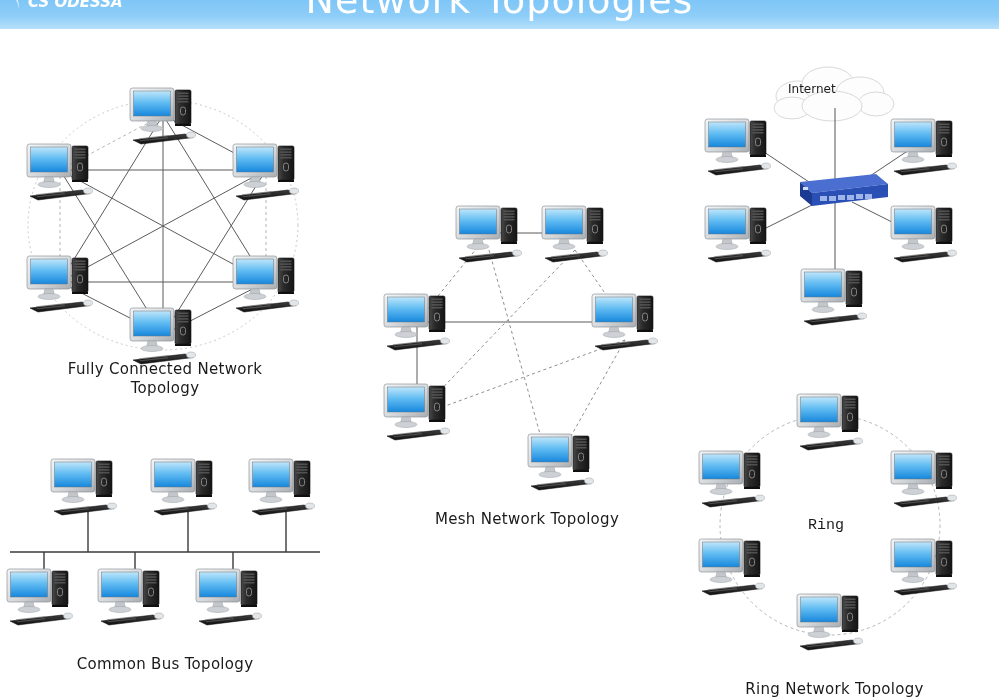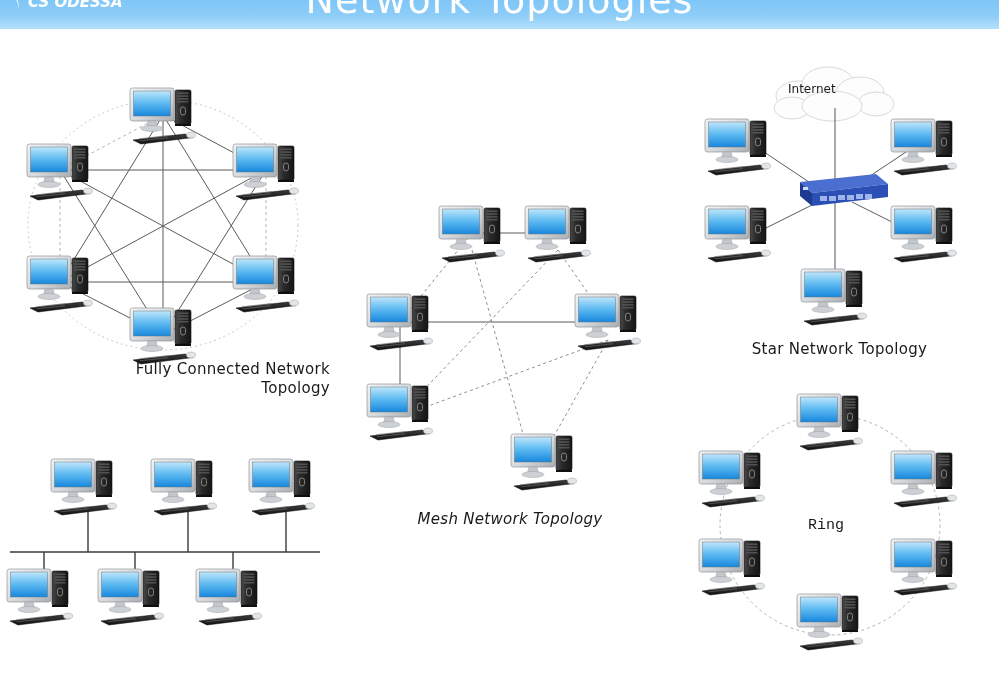--- a/index.html
+++ b/index.html
@@ -391,21 +391,21 @@
   <path d="M6 56 L58 50 L66 53.5 L14 60 Z" fill="url(#kb)" stroke="#000000" stroke-width="0.5"></path>
   <g fill="#6e6e6e" opacity="0.6">
     <rect x="12" y="54.2" width="30" height="1.1" transform="rotate(-6 12 54.2)"></rect>
     <rect x="13" y="56.2" width="28" height="1.1" transform="rotate(-6 13 56.2)"></rect>
   </g>
 
   <ellipse cx="64" cy="51" rx="4.5" ry="3" fill="#e3e6e9" stroke="#9aa0a5" stroke-width="0.5"></ellipse>
 </svg>
     </div>
 
-  <div class="caption" style="top:290px;text-align:right;">Fully Connected Network
+  <div class="caption" style="top:290px;">Fully Connected Network
 Topology</div>
 </div>
 
 <div class="panel" id="p-bus" style="left:0px;top:455px;width:330px;height:230px;">
 
   <svg class="svg-layer" width="330" height="200">
     <g stroke="#3a3a3a" stroke-width="1.4" fill="none">
       <line x1="10" y1="97" x2="320" y2="97"></line>
       <line x1="88" y1="52" x2="88" y2="97"></line>
       <line x1="188" y1="52" x2="188" y2="97"></line>
@@ -704,23 +704,24 @@
   <path d="M6 56 L58 50 L66 53.5 L14 60 Z" fill="url(#kb)" stroke="#000000" stroke-width="0.5"></path>
   <g fill="#6e6e6e" opacity="0.6">
     <rect x="12" y="54.2" width="30" height="1.1" transform="rotate(-6 12 54.2)"></rect>
     <rect x="13" y="56.2" width="28" height="1.1" transform="rotate(-6 13 56.2)"></rect>
   </g>
 
   <ellipse cx="64" cy="51" rx="4.5" ry="3" fill="#e3e6e9" stroke="#9aa0a5" stroke-width="0.5"></ellipse>
 </svg>
     </div>
 
+  <div class="caption" style="top:200px;">Common Bus Topology</div>
 </div>
 
-<div class="panel" id="p-mesh" style="left:340px;top:190px;width:340px;height:350px;font-style:italic;">
+<div class="panel" id="p-mesh" style="left:357px;top:190px;width:340px;height:350px;">
 
   <svg class="svg-layer" width="340" height="320">
 
     <g stroke="#5b5b5b" stroke-width="1" fill="none">
       <line x1="132" y1="43" x2="218" y2="43"></line>
       <line x1="60" y1="132" x2="268" y2="132"></line>
       <line x1="60" y1="132" x2="60" y2="222"></line>
     </g>
     <g stroke="#8f8f8f" stroke-width="1" fill="none" stroke-dasharray="3,3">
       <line x1="132" y1="43" x2="60" y2="132"></line>
@@ -1310,21 +1311,20 @@
   <path d="M6 56 L58 50 L66 53.5 L14 60 Z" fill="url(#kb)" stroke="#000000" stroke-width="0.5"></path>
   <g fill="#6e6e6e" opacity="0.6">
     <rect x="12" y="54.2" width="30" height="1.1" transform="rotate(-6 12 54.2)"></rect>
     <rect x="13" y="56.2" width="28" height="1.1" transform="rotate(-6 13 56.2)"></rect>
   </g>
 
   <ellipse cx="64" cy="51" rx="4.5" ry="3" fill="#e3e6e9" stroke="#9aa0a5" stroke-width="0.5"></ellipse>
 </svg>
     </div>
 
-  <div class="caption" style="top:280px;">Star Network Topology</div>
 </div>
 
 <div class="panel" id="p-ring" style="left:670px;top:385px;width:329px;height:314px;">
 
   <svg class="svg-layer" width="329" height="300">
     <ellipse cx="160" cy="140" rx="110" ry="110" fill="none" stroke="#b5b5b5" stroke-width="1" stroke-dasharray="3,3"></ellipse>
   </svg>
 
   <div class="pc" style="left:124px;top:5px;">
 <svg viewBox="0 0 72 62">
@@ -1616,13 +1616,14 @@
     <rect x="12" y="54.2" width="30" height="1.1" transform="rotate(-6 12 54.2)"></rect>
     <rect x="13" y="56.2" width="28" height="1.1" transform="rotate(-6 13 56.2)"></rect>
   </g>
 
   <ellipse cx="64" cy="51" rx="4.5" ry="3" fill="#e3e6e9" stroke="#9aa0a5" stroke-width="0.5"></ellipse>
 </svg>
     </div>
 
   <div class="label-mid" style="left:138px;top:132px;">Ring</div>
 
+  <div class="caption" style="top:295px;">Ring Network Topology</div>
 </div>
 
 </body></html>

